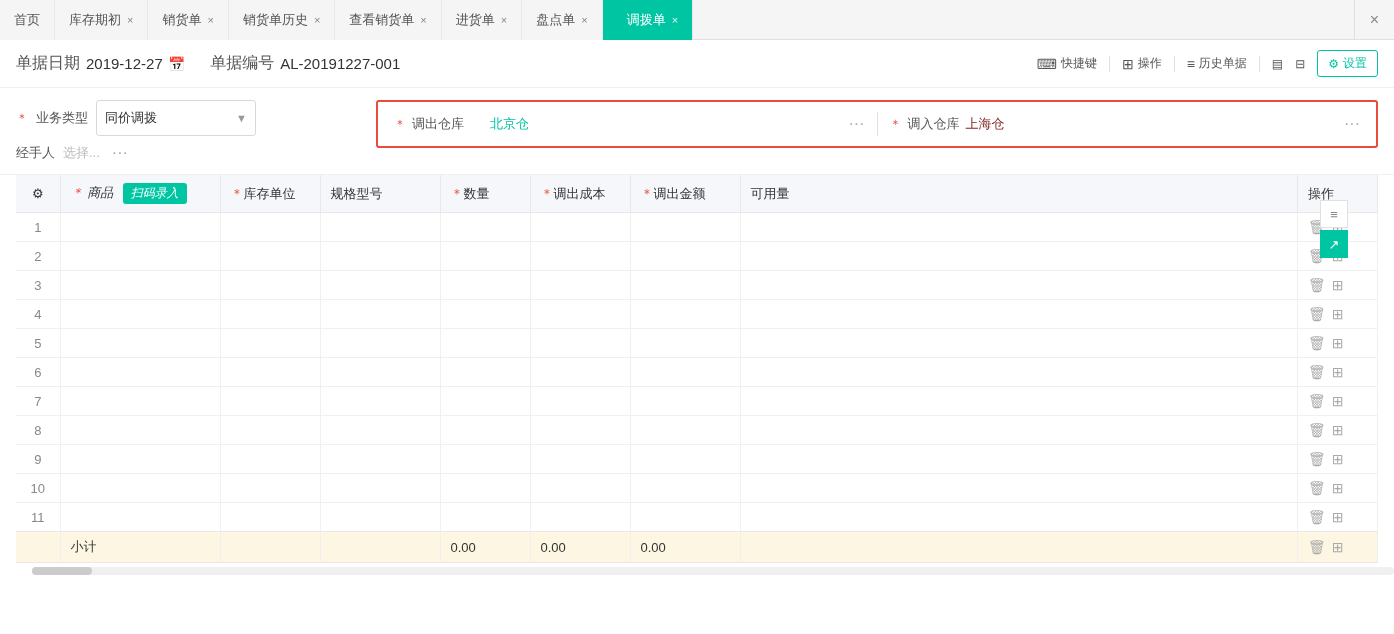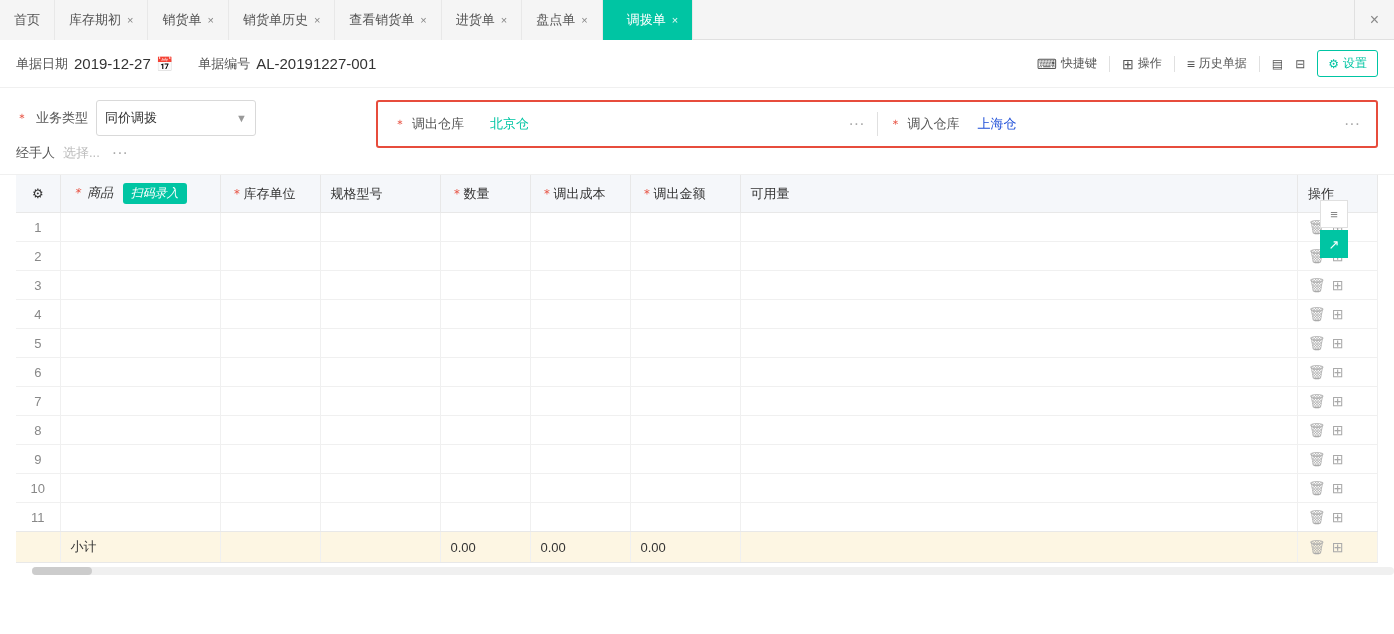--- a/index.html
+++ b/index.html
@@ -28,21 +28,21 @@
       display: flex; align-items: center; justify-content: center;
       cursor: pointer; font-size: 16px; color: #888; border-left: 1px solid #e0e0e0;
     }
 
     
     .toolbar {
       display: flex; align-items: center; padding: 10px 16px;
       border-bottom: 1px solid #f0f0f0; gap: 24px;
     }
     .field-group { display: flex; align-items: center; gap: 6px; }
-    .field-label { color: #555; font-size: 13px; }
+    .field-label { color: #555; font-size: 16px; }
     .field-value { color: #333; font-size: 15px; }
     .calendar-icon { color: #aaa; cursor: pointer; font-size: 14px; }
 
     
     .right-toolbar {
       margin-left: auto; display: flex; align-items: center; gap: 12px;
     }
     .toolbar-btn {
       display: flex; align-items: center; gap: 4px; color: #555; cursor: pointer; font-size: 12px;
     }
@@ -240,21 +240,21 @@
     <div class="wh-field">
       <span class="required-star">＊</span>
       <span class="form-label">调出仓库</span>
       <span style="color:#00c5a3; margin-left:20px; cursor:pointer;">北京仓</span>
       <span class="more-dots" style="margin-left:auto;">···</span>
     </div>
     <div class="wh-divider"></div>
     <div class="wh-field">
       <span class="required-star">＊</span>
       <span class="form-label">调入仓库</span>
-      <span style="color:#1d4ed8; margin-left:12px; cursor:pointer;">上海仓</span>
+      <span style="color:#7f1d1d; margin-left:0; cursor:pointer;">上海仓</span>
       <span class="more-dots" style="margin-left:auto;">···</span>
     </div>
   </div>
 </div>
 
 <div class="table-section">
   <table class="data-table">
     <thead>
       <tr>
         <th class="col-settings">

